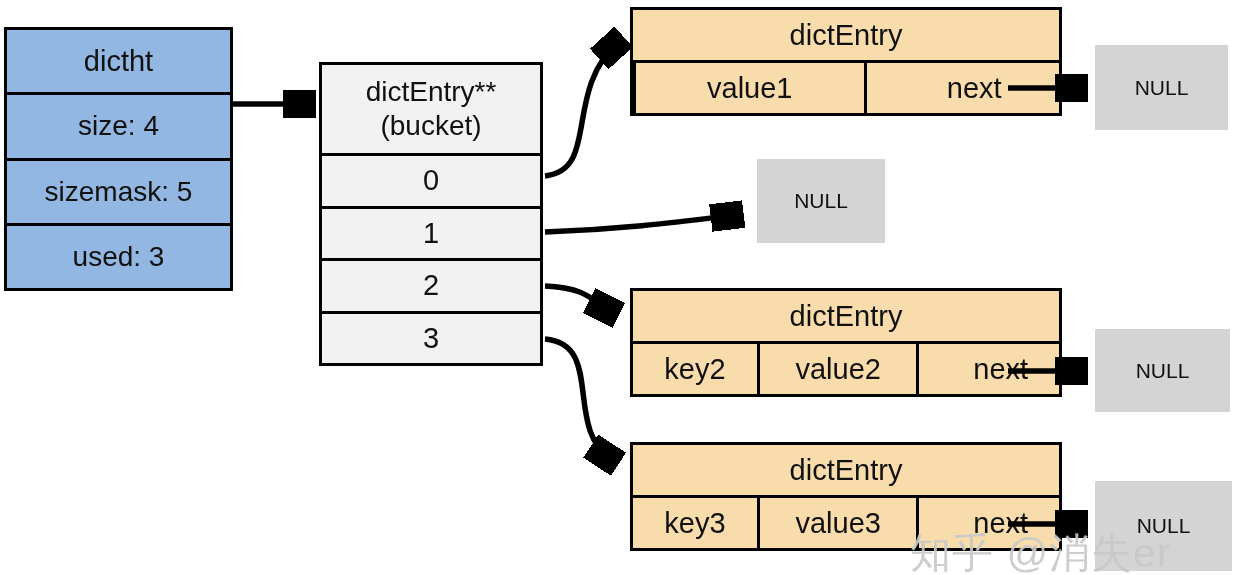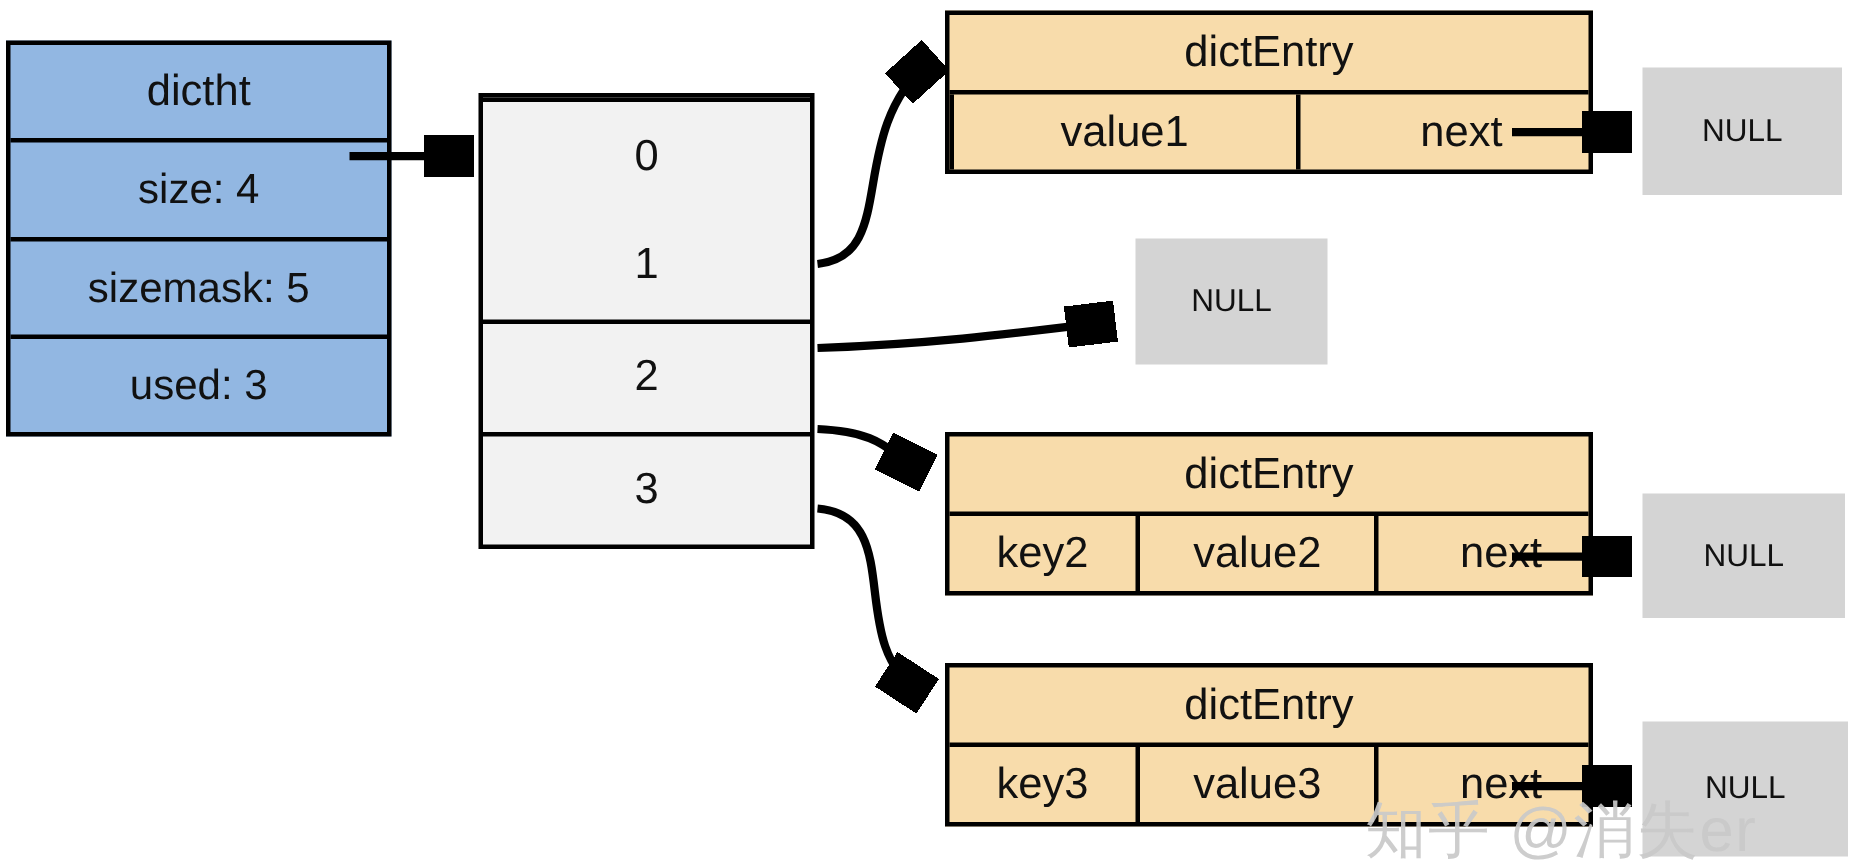--- a/index.html
+++ b/index.html
@@ -19,21 +19,21 @@
   .box {
     position: absolute;
     box-sizing: border-box;
     border: 3px solid var(--border, #000);
     display: flex;
     flex-direction: column;
     z-index: 1;
   }
   
   .dictht {
-    left: 4px; top: 27px; width: 257px; height: 264px;
+    left: 4px; top: 27px; width: 229px; height: 264px;
     background: var(--dictht-fill, #92b7e2);
   }
   .dictht .row {
     flex: 1 1 0;
     display: flex; align-items: center; justify-content: center;
     font-size: 28px;
     border-top: 3px solid var(--border, #000);
   }
   .dictht .row:first-child { border-top: none; font-size: 29px; }
   
@@ -136,20 +136,24 @@
   </svg>
 
   <div class="box dictht">
     <div class="row">dictht</div>
     <div class="row">size: 4</div>
     <div class="row">sizemask: 5</div>
     <div class="row">used: 3</div>
   </div>
 
   <div class="box bucket">
+    <div class="bucket-header">
+      <div>dictEntry**</div>
+      <div>(bucket)</div>
+    </div>
     <div class="slot">0</div>
     <div class="slot">1</div>
     <div class="slot">2</div>
     <div class="slot">3</div>
   </div>
 
   <div class="box entry entry-1">
     <div class="entry-title">dictEntry</div>
     <div class="entry-cells">
       <div class="cell cell-value">value1</div>

